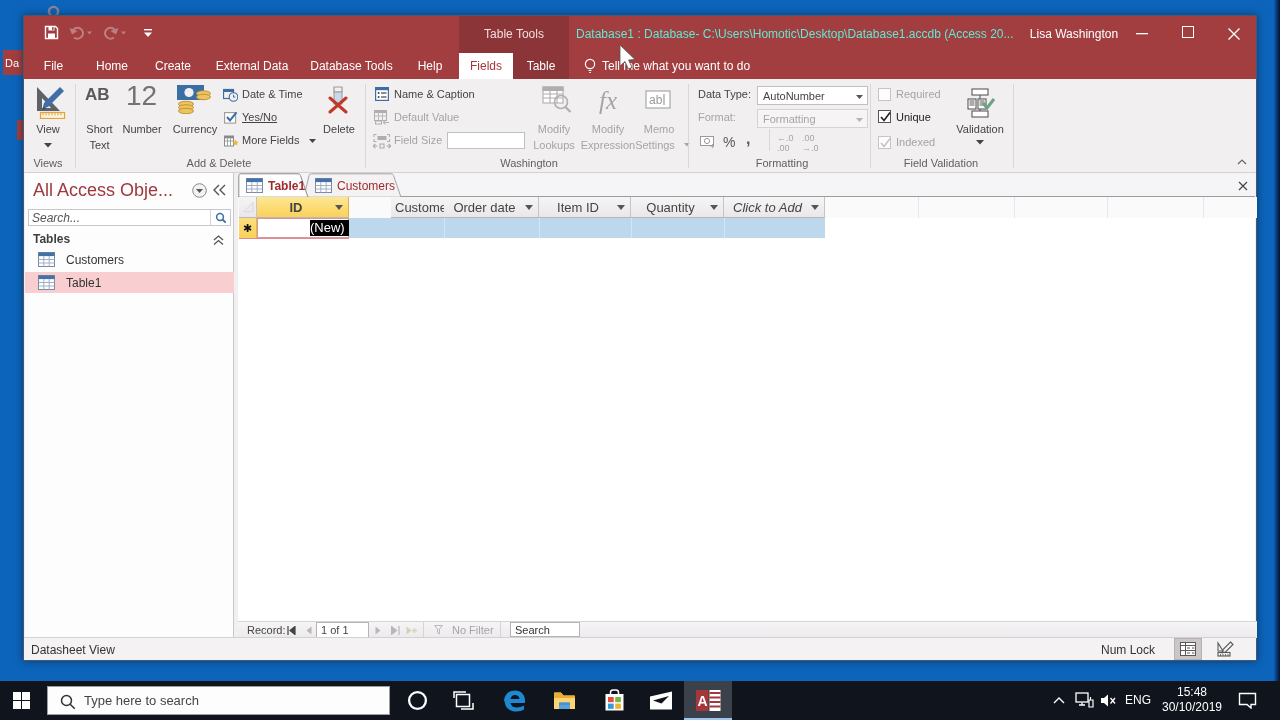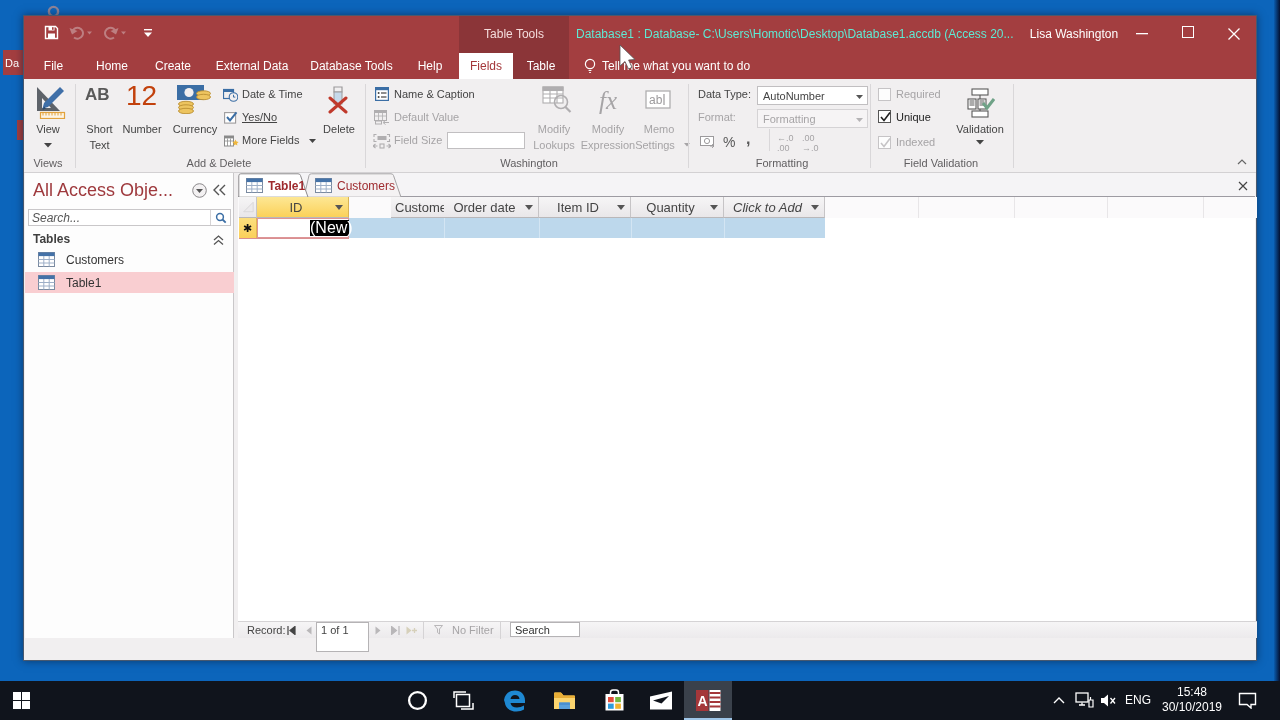--- a/index.html
+++ b/index.html
@@ -17,21 +17,21 @@
   .glabel { position:absolute; top:78px; font-size:11px; color:#605e60; text-align:center; }
   .rtext { font-size:11px; color:#444; }
   .gray { color:#a6a4a6; }
   .navpane { position:absolute; left:1px; top:157px; width:209px; height:465px; background:#fdfdfd; border-right:1px solid #c9c7c9; }
   .doc { position:absolute; left:214px; top:157px; right:1px; bottom:24px; background:#fff; }
   .statusbar { position:absolute; left:0; bottom:0; width:100%; height:23px; background:#f4f2f3; border-top:1px solid #d3d1d3; }
   .taskbar { position:absolute; left:0; top:681px; width:1280px; height:39px; background:#10141c; }
   svg { display:block; }
   .hcell { position:absolute; top:24px; height:21px; background:linear-gradient(#f6f5f6,#e9e7e9);
            border-right:1px solid #c6c4c6; border-bottom:1px solid #b9b7b9; display:flex; align-items:center; }
-  .hsel { background:linear-gradient(#fde794,#fbd159); border-right:1px solid #d9b353; }
+  .hsel { background:linear-gradient(#fde794,#fbd159); border-right:1px solid #d9b353;font-weight:bold; }
   .htext { flex:1; text-align:center; font-size:13px; color:#444; white-space:nowrap; overflow:hidden; }
   .harr { width:0; height:0; border-left:4px solid transparent; border-right:4px solid transparent;
           border-top:5px solid #555; margin-right:5px; }
 </style>
 </head>
 <body>
 
 <svg class="abs" style="left:46px; top:4px;" width="15" height="12" viewBox="0 0 15 12">
   <circle cx="7.5" cy="7.5" r="4.6" fill="none" stroke="#8d8498" stroke-width="2.4"></circle>
 </svg>
@@ -116,21 +116,21 @@
     <div class="rtext abs" style="left:5px; top:44px; width:38px; text-align:center;">View</div>
     <svg class="abs" style="left:20px; top:64px;" width="8" height="5" viewBox="0 0 8 5">
         <path d="M0 0 h8 l-4 4.6 z" fill="#444"></path>
       </svg>
     <div class="glabel" style="left:5px; width:38px;">Views</div>
     <div class="gsep" style="left:51px;"></div>
 
     <div class="abs" style="left:61px; top:6px; width:28px; color:#595959; font-size:17px; font-weight:bold; letter-spacing:0px;">AB</div>
     <div class="rtext abs" style="left:58px; top:44px; width:35px; text-align:center;">Short</div>
     <div class="rtext abs" style="left:58px; top:60px; width:35px; text-align:center;">Text</div>
-    <div class="abs" style="left:102px; top:1px; width:34px; color:#c2410c; font-size:28px;">12</div>
+    <div class="abs" style="left:102px; top:1px; width:34px; color:#737373; font-size:28px;">12</div>
     <div class="rtext abs" style="left:94px; top:44px; width:48px; text-align:center;">Number</div>
     <svg class="abs" style="left:152px; top:5px;" width="36" height="30" viewBox="0 0 36 30">
       <rect x="1" y="1" width="27" height="15" fill="#3b6ea5"></rect>
       <circle cx="13" cy="8.5" r="4.6" fill="#f1eff0"></circle>
       <g fill="#edc45f" stroke="#bb8f31" stroke-width="0.9">
         <ellipse cx="27.5" cy="9.5" rx="7" ry="2.7"></ellipse>
           <ellipse cx="27.5" cy="13" rx="7" ry="2.7"></ellipse>
         <ellipse cx="10" cy="20" rx="7.5" ry="2.7"></ellipse>
           <ellipse cx="10" cy="23.5" rx="7.5" ry="2.7"></ellipse>
           <ellipse cx="10" cy="27" rx="7.5" ry="2.7"></ellipse>
@@ -387,21 +387,21 @@
         <span class="harr"></span>
       </div>
 
     <div class="abs" style="left:1px; top:45px; width:18px; height:20px; background:linear-gradient(#fcdf7e,#fbd05a); border-right:1px solid #e0b74e; text-align:center; font-size:11px; color:#111; line-height:20px;">✱</div>
     <div class="abs" style="left:19px; top:45px; width:92px; height:20px; background:#fff; border:1px solid #de9597;"></div>
     <div class="abs" style="left:111px; top:45px; width:476px; height:20px; background:#bdd8ec;"></div>
     <div class="abs" style="left:206px; top:45px; width:1px; height:20px; background:#d3e5f3;"></div>
     <div class="abs" style="left:301px; top:45px; width:1px; height:20px; background:#d3e5f3;"></div>
     <div class="abs" style="left:393px; top:45px; width:1px; height:20px; background:#d3e5f3;"></div>
     <div class="abs" style="left:486px; top:45px; width:1px; height:20px; background:#d3e5f3;"></div>
-    <div class="abs" style="left:72px; top:47px; width:39px; height:16px; background:#000; color:#fff; font-size:16px; line-height:16px;">(New)</div>
+    <div class="abs" style="left:72px; top:47px; width:39px; height:16px; background:#000; color:#fff; font-size:13px; line-height:16px;">(New)</div>
     <div class="abs" style="left:1px; top:65px; width:110px; height:1px; background:#d98f91;"></div>
 
     <div class="abs" style="left:0; top:448px; width:1019px; height:17px; background:linear-gradient(#f6f5f6,#eceaec); border-top:1px solid #d5d3d5; font-size:11px; color:#444;text-decoration:underline;">
       <div class="abs" style="left:9px; top:2px;">Record:</div>
       <svg class="abs" style="left:49px; top:4px;" width="9" height="9" viewBox="0 0 9 9">
           <path d="M1 0 V9 M8 0.5 L3 4.5 L8 8.5 Z" fill="#444" stroke="#444" stroke-width="1.2"></path>
         </svg>
       <svg class="abs" style="left:68px; top:4px;" width="6" height="9" viewBox="0 0 6 9">
           <path d="M5.5 0.5 L0.5 4.5 L5.5 8.5 Z" fill="#b9b7b9"></path>
         </svg>
@@ -419,30 +419,56 @@
       <div class="abs" style="left:185px; top:0; width:1px; height:17px; background:#d5d3d5;"></div>
       <svg class="abs" style="left:196px; top:3px;" width="11" height="11" viewBox="0 0 11 11">
           <path d="M0.5 0.5 h8 l-3 3.5 v5 l-2 -1.5 v-3.5 z" fill="none" stroke="#b9b7b9" stroke-width="1"></path>
         </svg>
       <div class="abs" style="left:214px; top:2px; color:#a6a4a6;">No Filter</div>
       <div class="abs" style="left:262px; top:0; width:1px; height:17px; background:#d5d3d5;"></div>
       <div class="abs" style="left:272px; top:0px; width:70px; height:15px; background:#fff; border:1px solid #b5b3b5; font-size:11px; padding:1px 0 0 4px; color:#333;">Search</div>
     </div>
   </div>
 
+  <div class="statusbar" id="statusbar">
+    <div class="abs" style="left:7px; top:5px; font-size:12px; color:#333;">Datasheet View</div>
+    <div class="abs" style="left:1077px; top:5px; font-size:12px; color:#333;">Num Lock</div>
+    <div class="abs" style="left:1150px; top:0px; width:28px; height:22px; background:#cbc7c8; border:1px solid #b5b1b2;">
+      <svg style="margin:3px 0 0 5px;" width="16" height="14" viewBox="0 0 16 14">
+        <rect x="0.5" y="0.5" width="15" height="13" fill="#fff" stroke="#595959" stroke-width="1"></rect>
+        <path d="M0.5 3.5 h15 M5.5 0.5 v13 M0.5 8.5 h15" stroke="#595959" stroke-width="1"></path>
+        <path d="M7 6 h3 M12 6 h2.5 M7 11 h3 M12 11 h2.5" stroke="#595959" stroke-width="1"></path>
+      </svg>
+    </div>
+    <div class="abs" style="left:1188px; top:0px; width:28px; height:22px;">
+      <svg style="margin:3px 0 0 5px;" width="17" height="16" viewBox="0 0 17 16">
+        <path d="M1 10 L1 2 L6 10 Z" fill="none" stroke="#595959" stroke-width="1.1"></path>
+        <path d="M13.5 1 l2.5 2.5 -7.5 7.5 -3.3 0.8 0.8 -3.3 z" fill="none" stroke="#595959" stroke-width="1.1"></path>
+        <rect x="1" y="11.5" width="12" height="3.5" fill="none" stroke="#595959" stroke-width="1.1"></rect>
+        <path d="M3.5 13 v2 M6 13 v2 M8.5 13 v2 M11 13 v2" stroke="#595959" stroke-width="0.8"></path>
+      </svg>
+    </div>
+  </div>
 </div>
 <div class="taskbar" id="taskbar">
 
   <svg class="abs" style="left:13px; top:11px;" width="17" height="17" viewBox="0 0 17 17">
     <rect x="0" y="0" width="8" height="8" fill="#fff"></rect>
       <rect x="9" y="0" width="8" height="8" fill="#fff"></rect>
     <rect x="0" y="9" width="8" height="8" fill="#fff"></rect>
       <rect x="9" y="9" width="8" height="8" fill="#fff"></rect>
   </svg>
 
+  <div class="abs" style="left:47px; top:5px; width:343px; height:29px; background:#fdfdfd; border:1px solid #9aa0a6;">
+    <svg class="abs" style="left:12px; top:7px;" width="16" height="16" viewBox="0 0 16 16">
+      <circle cx="6.5" cy="6.5" r="5" fill="none" stroke="#333" stroke-width="1.5"></circle>
+      <path d="M10.2 10.2 l4.5 4.5" stroke="#333" stroke-width="1.5"></path>
+    </svg>
+    <div class="abs" style="left:36px; top:6px; font-size:13px; color:#444;">Type here to search</div>
+  </div>
 
   <svg class="abs" style="left:407px; top:9px;" width="21" height="21" viewBox="0 0 21 21">
     <circle cx="10.5" cy="10.5" r="8.4" fill="none" stroke="#fff" stroke-width="2.3"></circle>
   </svg>
 
   <svg class="abs" style="left:453px; top:10px;" width="21" height="19" viewBox="0 0 21 19">
     <rect x="3.5" y="3.5" width="13" height="12" fill="#10141c" stroke="#fff" stroke-width="1.5"></rect>
     <path d="M1 7 L1 1 L13 1" stroke="#fff" stroke-width="1.5" fill="none"></path>
     <path d="M20 12 L20 18 L8 18" stroke="#fff" stroke-width="1.5" fill="none"></path>
   </svg>

